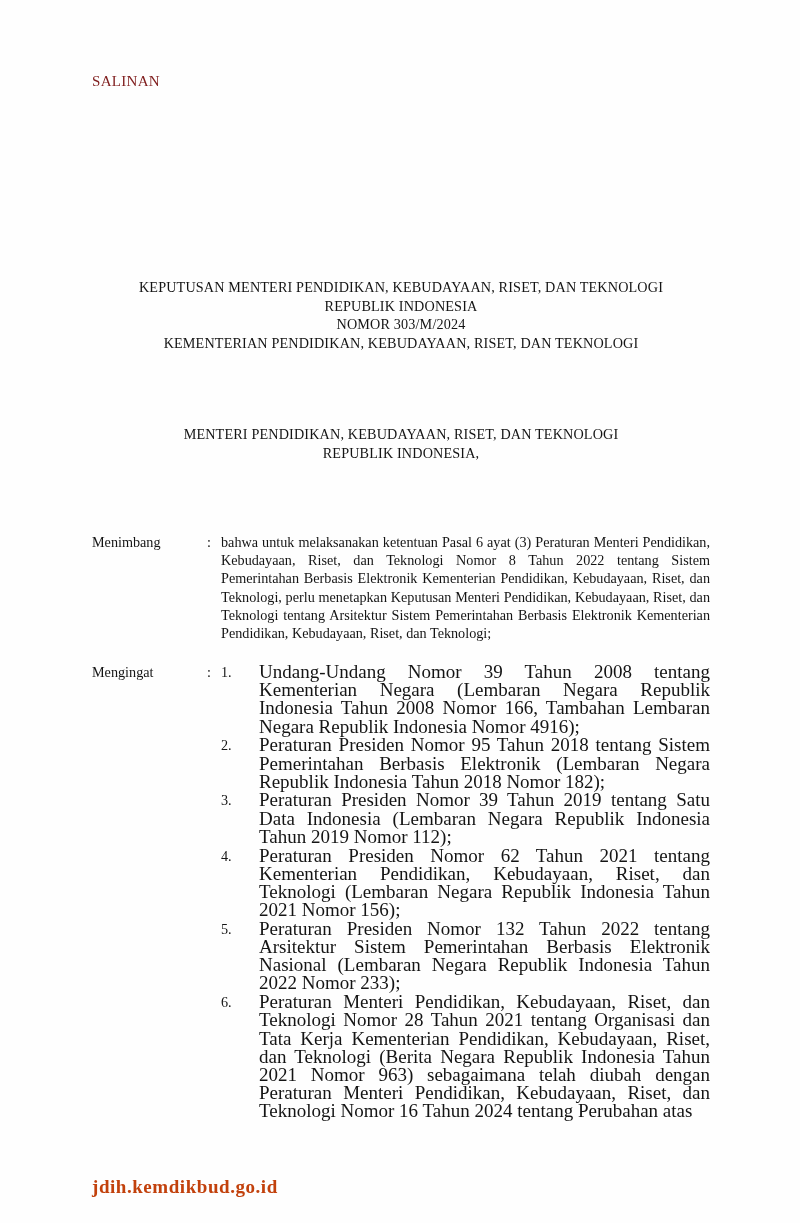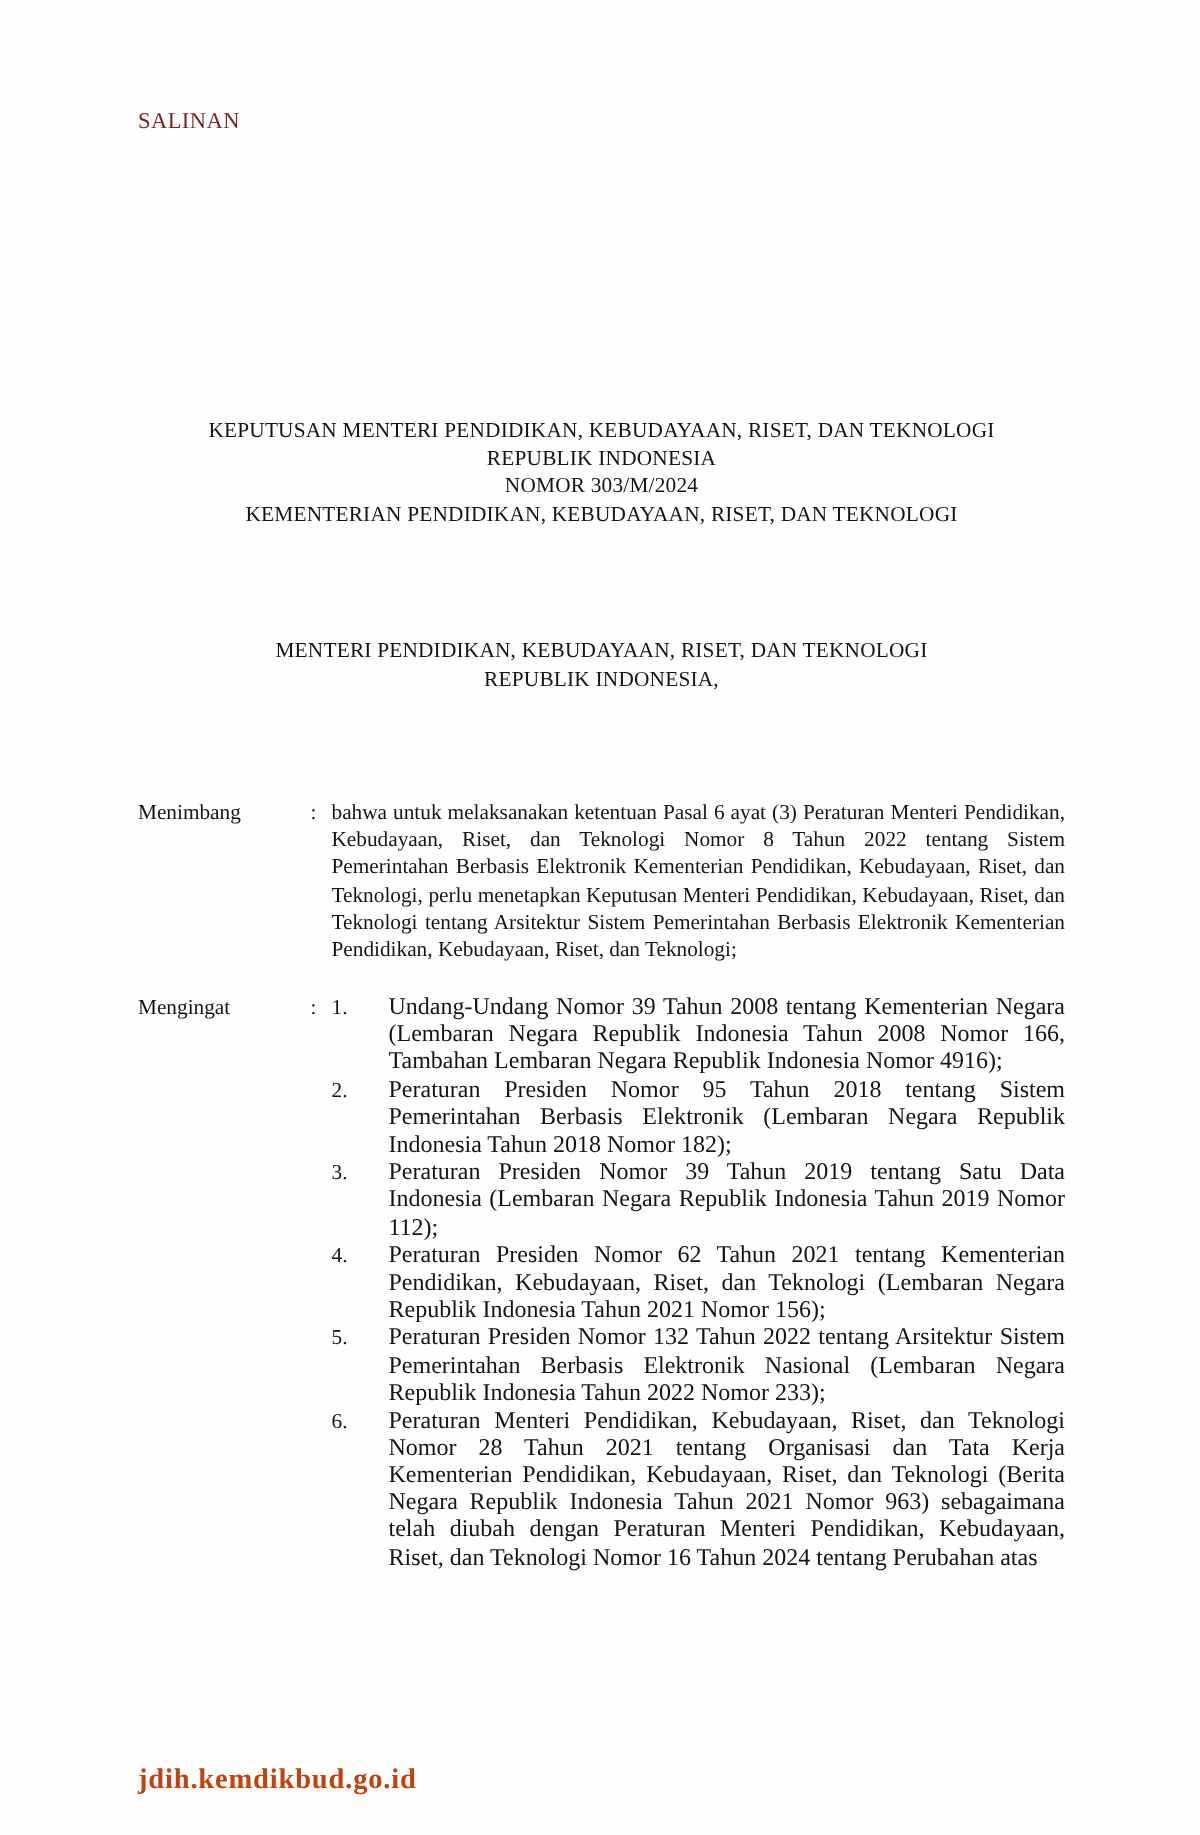--- a/index.html
+++ b/index.html
@@ -118,21 +118,21 @@
   }
   .li-num {
     width: 38px;
     flex: 0 0 38px;
     font-size: 14.2px;
     line-height: 18.2px;
     color: #141414;
   }
   .li-text {
     flex: 1 1 auto;
-    font-size: 16px;
+    font-size: 19px;
     line-height: 18.2px;
     color: #141414;
     text-align: justify;
     text-justify: inter-word;
     hyphens: none;
   }
   ol.law-list > li:last-child .li-text {
     text-align-last: left;
   }
 

